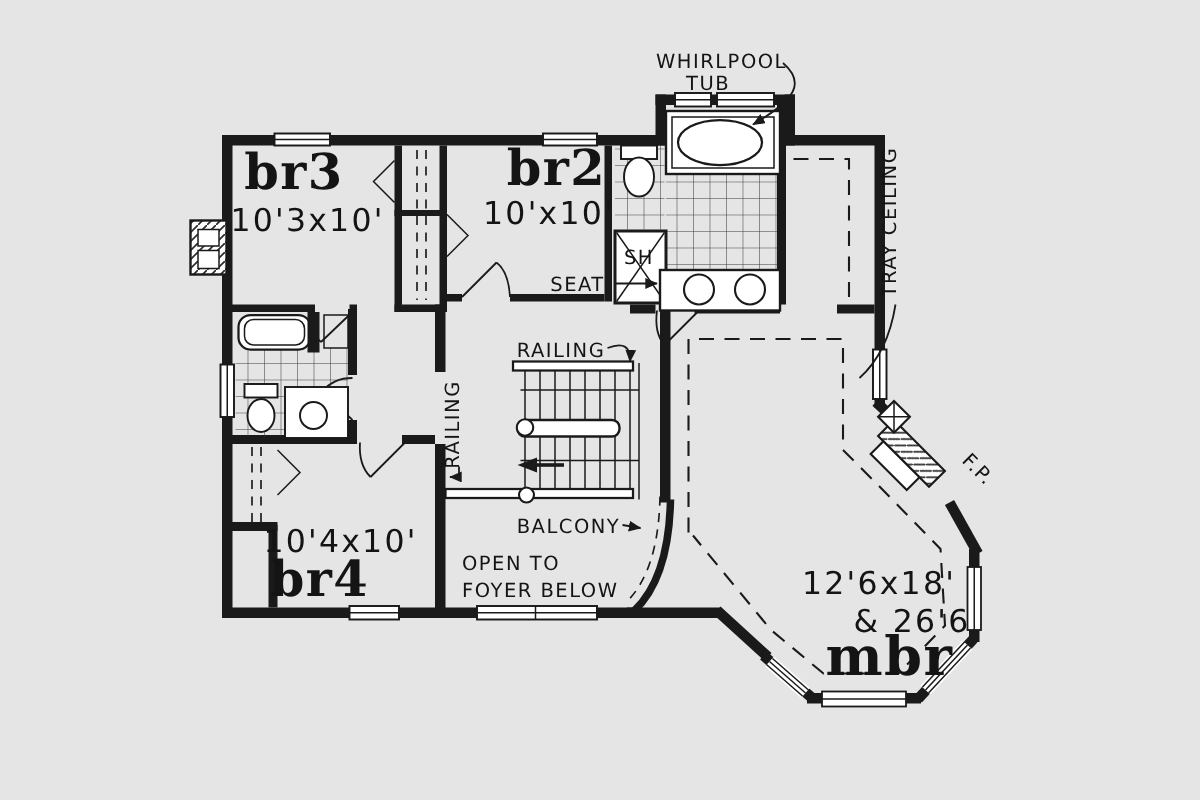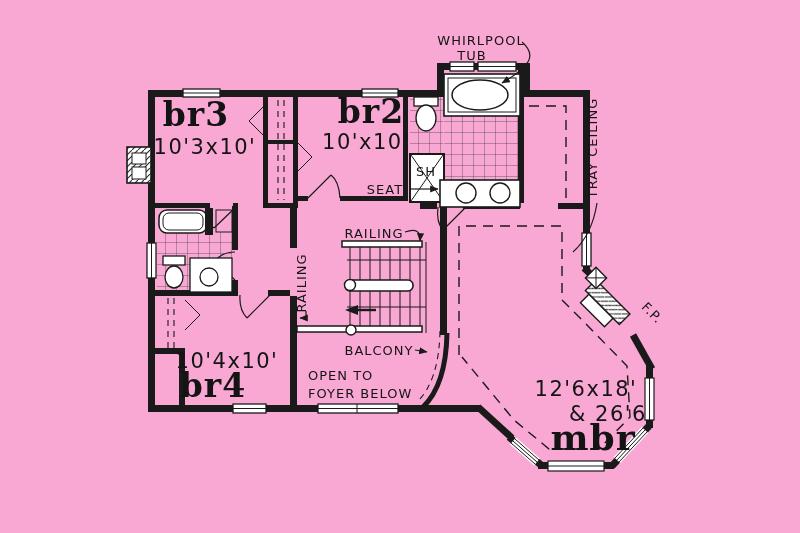--- a/index.html
+++ b/index.html
@@ -1,16 +1,16 @@
 <!DOCTYPE html>
 <html><head>
 <meta charset="utf-8">
 <style>
   html,body{margin:0;padding:0;background:#ffffff;}
-  .stage{position:relative;width:800px;height:533px;background:#f9a8d4;overflow:hidden;}
+  .stage{position:relative;width:800px;height:533px;background:#e5e5e5;overflow:hidden;}
   svg{display:block;}
   .wall{fill:#1a1a1a;}
   .ln{stroke:#1a1a1a;fill:none;}
   .thin{stroke:#1a1a1a;stroke-width:1;fill:none;}
   .fix{stroke:#1a1a1a;fill:#ffffff;}
   .dash{stroke:#1a1a1a;fill:none;stroke-width:1.4;stroke-dasharray:10 7;}
   .cdash{stroke:#1a1a1a;fill:none;stroke-width:1.1;stroke-dasharray:6 5;}
   text{fill:#141414;font-family:"DejaVu Sans",sans-serif;}
   .ann{font-size:13px;letter-spacing:1px;}
   .dims{font-size:21px;letter-spacing:1.5px;}

